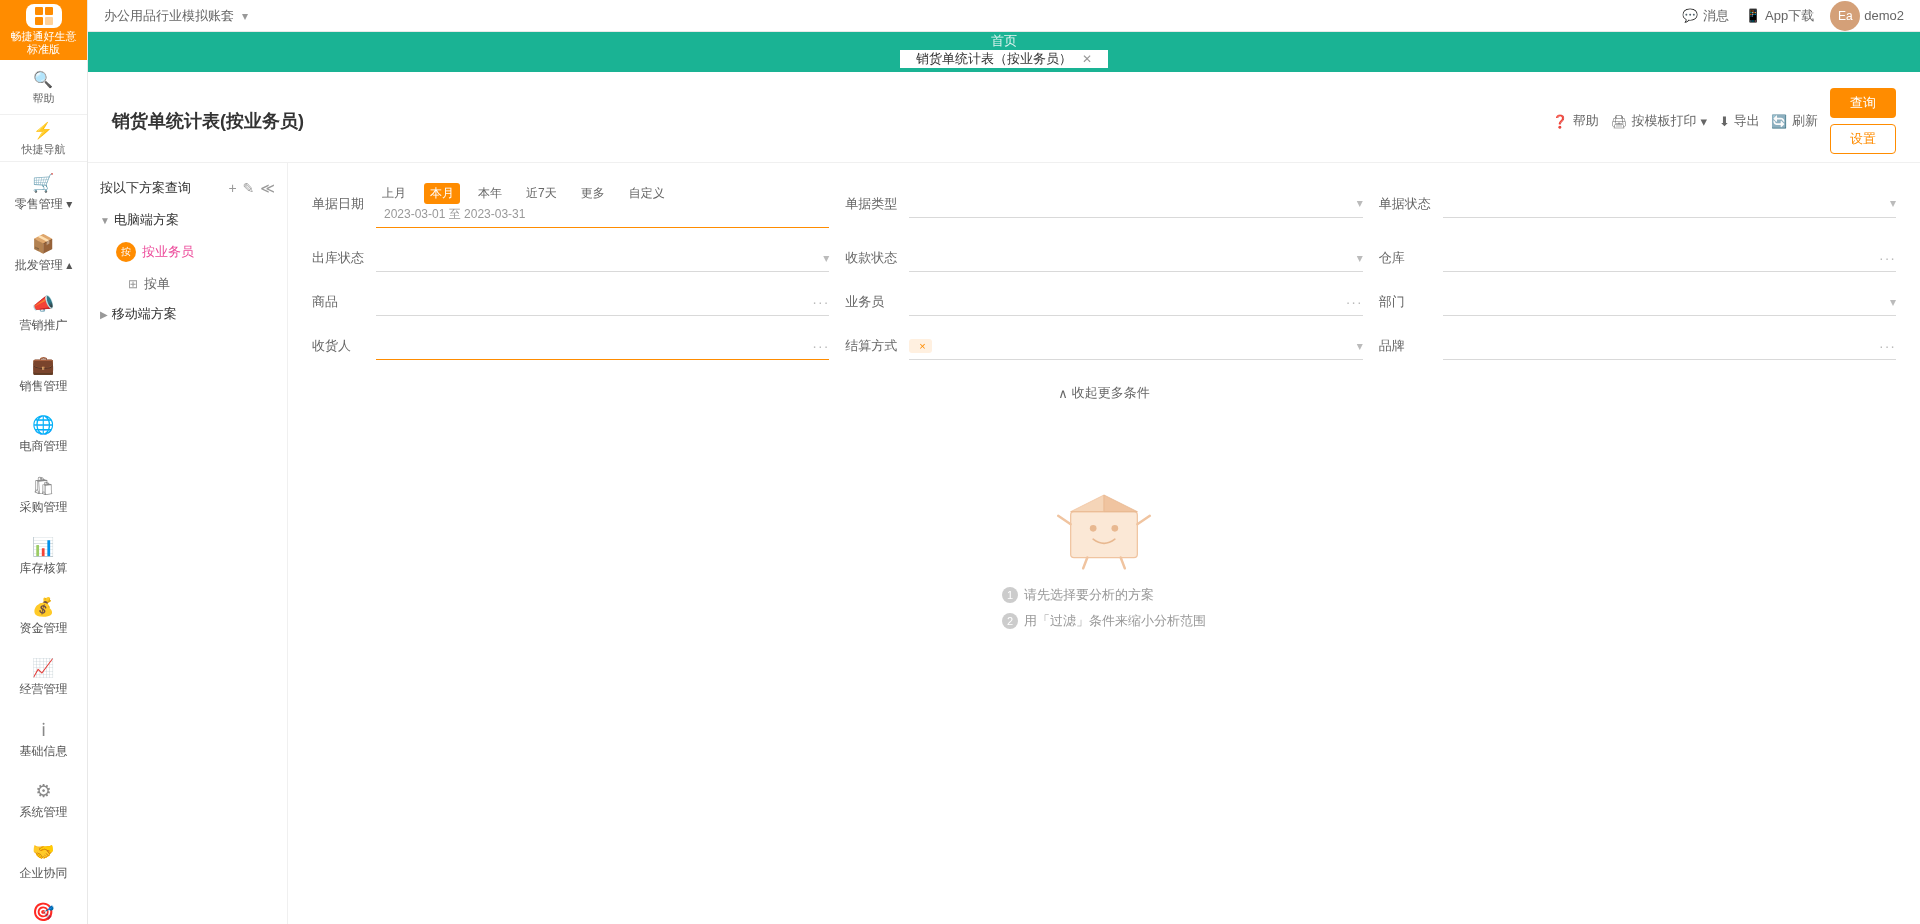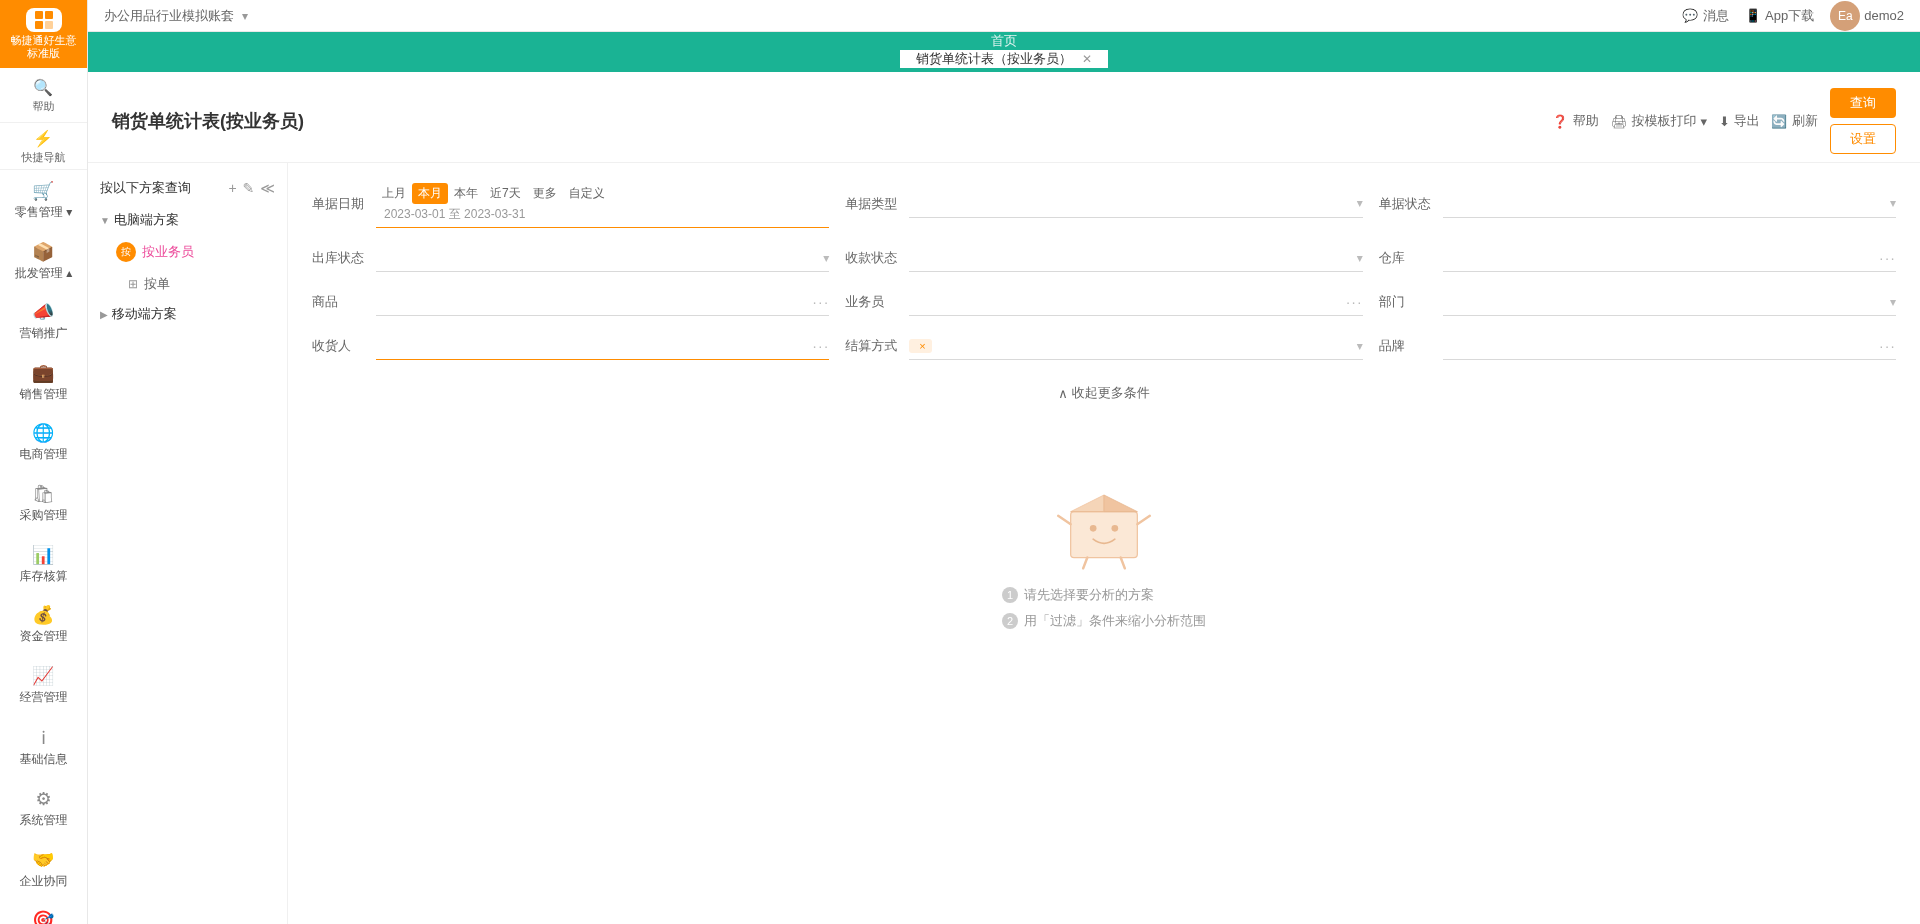--- a/index.html
+++ b/index.html
@@ -1,20 +1,20 @@
 <!DOCTYPE html>
 <html><head>
   <meta charset="utf-8">
   <style>
     * { box-sizing: border-box; margin: 0; padding: 0; }
     body { font-family: "Microsoft YaHei", "PingFang SC", sans-serif; font-size: 13px; background: #f5f5f5; color: #333; display: flex; height: 924px; overflow: hidden; }
 
     
     .sidebar { width: 88px; background: #fff; display: flex; flex-direction: column; align-items: center; border-right: 1px solid #e8e8e8; flex-shrink: 0; }
-    .sidebar-logo { width: 100%; background: #ff8c00; display: flex; flex-direction: column; align-items: center; justify-content: center; padding: 10px 5px; height: 68px; cursor: pointer; }
+    .sidebar-logo { width: 100%; background: #ff8c00; display: flex; flex-direction: column; align-items: center; justify-content: center; padding: 10px 5px; height: 60px; cursor: pointer; }
     .sidebar-logo-icon { width: 36px; height: 36px; background: #fff; border-radius: 8px; display: flex; align-items: center; justify-content: center; margin-bottom: 2px; }
     .sidebar-logo-icon svg { width: 24px; height: 24px; }
     .sidebar-logo-text { color: #fff; font-size: 11px; text-align: center; line-height: 1.2; }
     .sidebar-search { width: 100%; padding: 8px 0; display: flex; flex-direction: column; align-items: center; border-bottom: 1px solid #f0f0f0; cursor: pointer; }
     .sidebar-search span { font-size: 11px; color: #666; margin-top: 2px; }
     .sidebar-nav { width: 100%; padding: 4px 0; display: flex; flex-direction: column; align-items: center; border-bottom: 1px solid #f0f0f0; cursor: pointer; }
     .sidebar-nav span { font-size: 11px; color: #666; margin-top: 2px; }
     .sidebar-items { flex: 1; width: 100%; overflow-y: auto; overflow-x: hidden; }
     .sidebar-item { display: flex; flex-direction: column; align-items: center; justify-content: center; padding: 10px 5px; cursor: pointer; width: 100%; }
     .sidebar-item-label { font-size: 12px; color: #555; margin-top: 3px; text-align: left; line-height: 1.3; }
@@ -79,21 +79,21 @@
     .filter-row { display: grid; grid-template-columns: 1fr 1fr 1fr; gap: 16px; margin-bottom: 16px; }
     .filter-item { display: flex; align-items: center; gap: 8px; }
     .filter-label { font-size: 13px; color: #666; white-space: nowrap; flex-shrink: 0; min-width: 56px; }
     .filter-control { flex: 1; display: flex; align-items: center; border-bottom: 1px solid #d9d9d9; padding: 4px 0; position: relative; cursor: pointer; min-height: 28px; }
     .filter-control.active { border-bottom-color: #ff8c00; }
     .filter-dropdown-icon { color: #bbb; font-size: 12px; margin-left: auto; flex-shrink: 0; }
     .filter-dots { color: #bbb; font-size: 14px; margin-left: auto; flex-shrink: 0; letter-spacing: 1px; }
     .filter-tag { background: #fff0e0; border-radius: 3px; padding: 1px 6px; font-size: 12px; color: #ff8c00; display: flex; align-items: center; gap: 4px; }
     .filter-tag-close { cursor: pointer; color: #ff8c00; font-size: 11px; }
     .date-range { font-size: 12px; color: #999; margin-left: 8px; }
-    .date-tabs { display: flex; align-items: center; gap: 0; margin-right: 8px; }
+    .date-tabs { display: flex; align-items: center; gap: 12px; margin-right: 8px; }
     .date-tab { font-size: 12px; color: #666; padding: 2px 6px; cursor: pointer; }
     .date-tab.active { background: #ff8c00; color: #fff; border-radius: 3px; }
     .collapse-bar { display: flex; align-items: center; justify-content: center; padding: 8px 0; cursor: pointer; color: #666; font-size: 13px; gap: 4px; }
 
     
     .empty-state { display: flex; flex-direction: column; align-items: center; justify-content: center; padding: 60px 0; gap: 16px; }
     .empty-state-img { width: 100px; height: 100px; }
     .empty-state-tips { display: flex; flex-direction: column; gap: 8px; }
     .empty-state-tip { display: flex; align-items: flex-start; gap: 6px; font-size: 13px; color: #999; }
     .tip-num { width: 16px; height: 16px; border-radius: 50%; background: #ccc; color: #fff; font-size: 11px; display: flex; align-items: center; justify-content: center; flex-shrink: 0; margin-top: 1px; }

